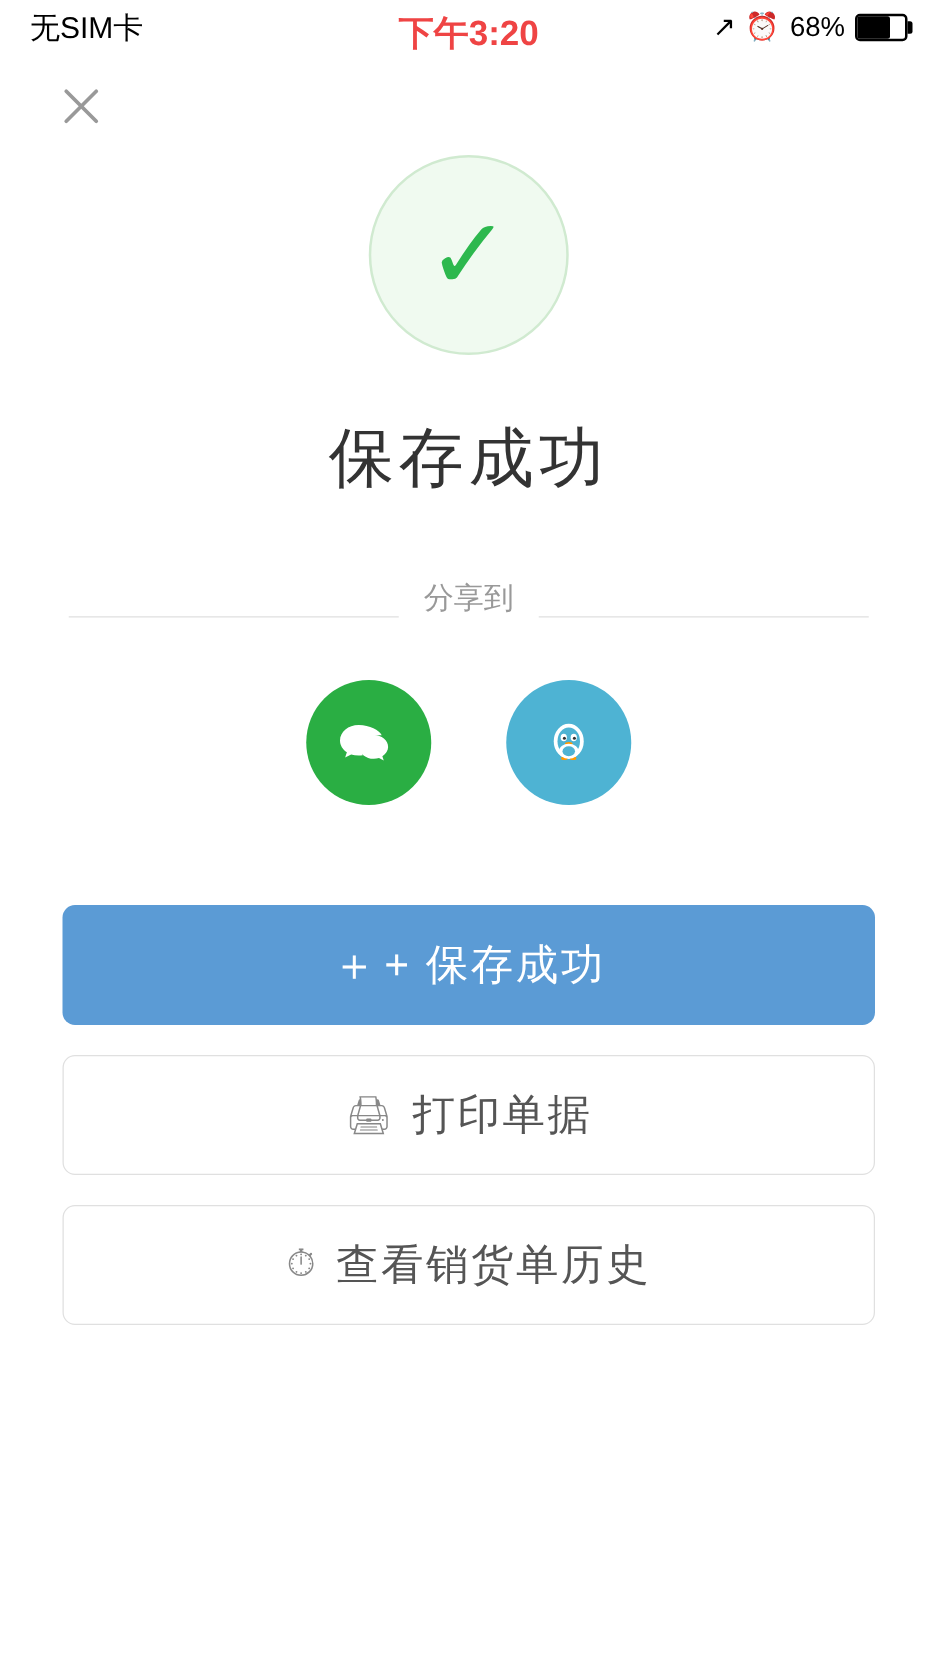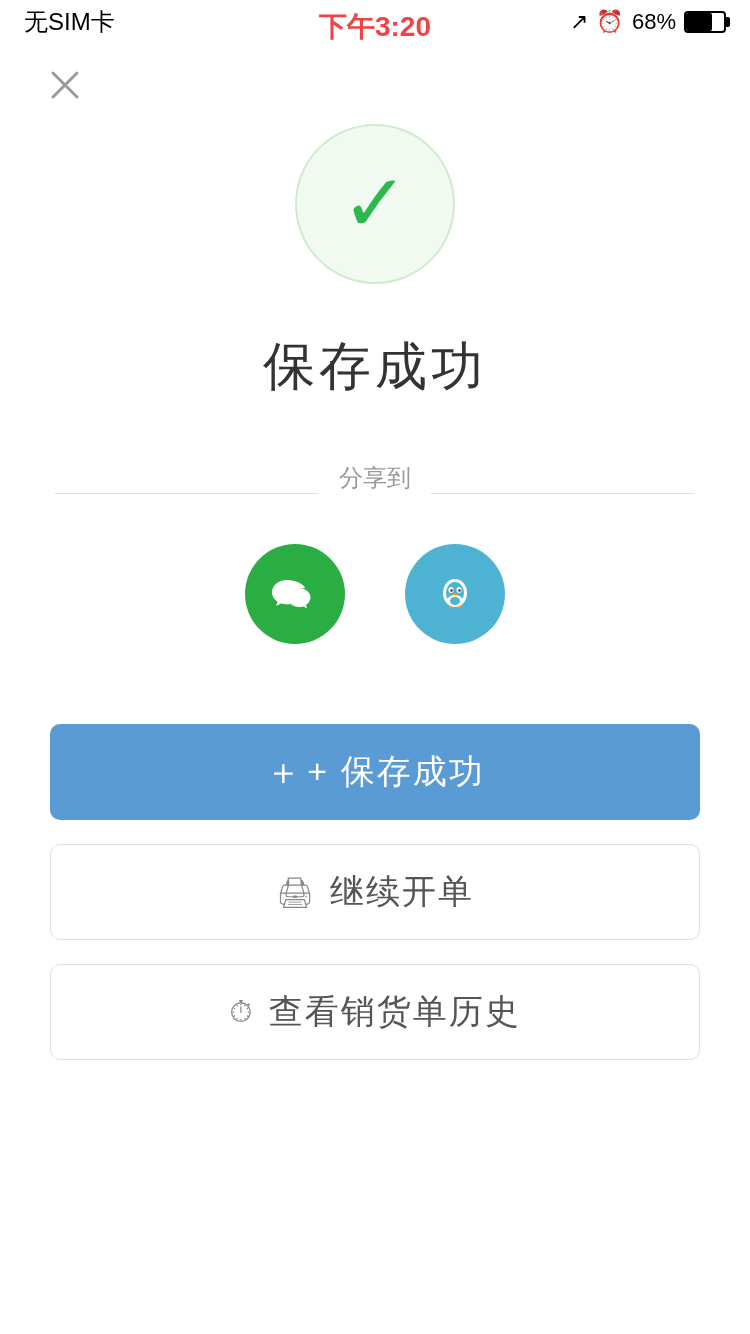--- a/index.html
+++ b/index.html
@@ -305,21 +305,21 @@
     </button>
   </div>
 
   <div class="action-buttons">
     <button class="btn-primary">
       <span class="btn-icon">＋</span>
       <span style="margin-left:-10px;">+ 保存成功</span>
     </button>
     <button class="btn-secondary">
       <span class="btn-icon">🖨</span>
-      <span>继续开单</span>
+      <span>打印单据</span>
     </button>
     <button class="btn-secondary">
       <span class="btn-icon">⏱</span>
       <span>查看销货单历史</span>
     </button>
   </div>
 
 </div>
 
 </body></html>

